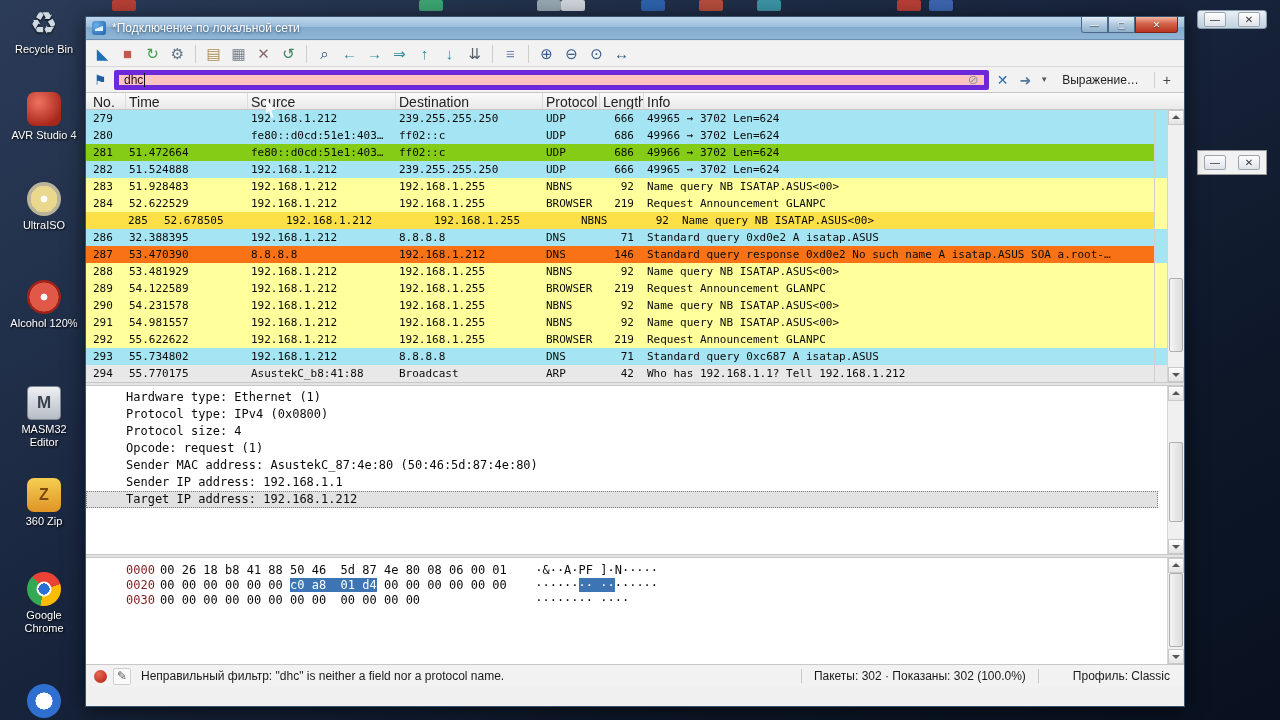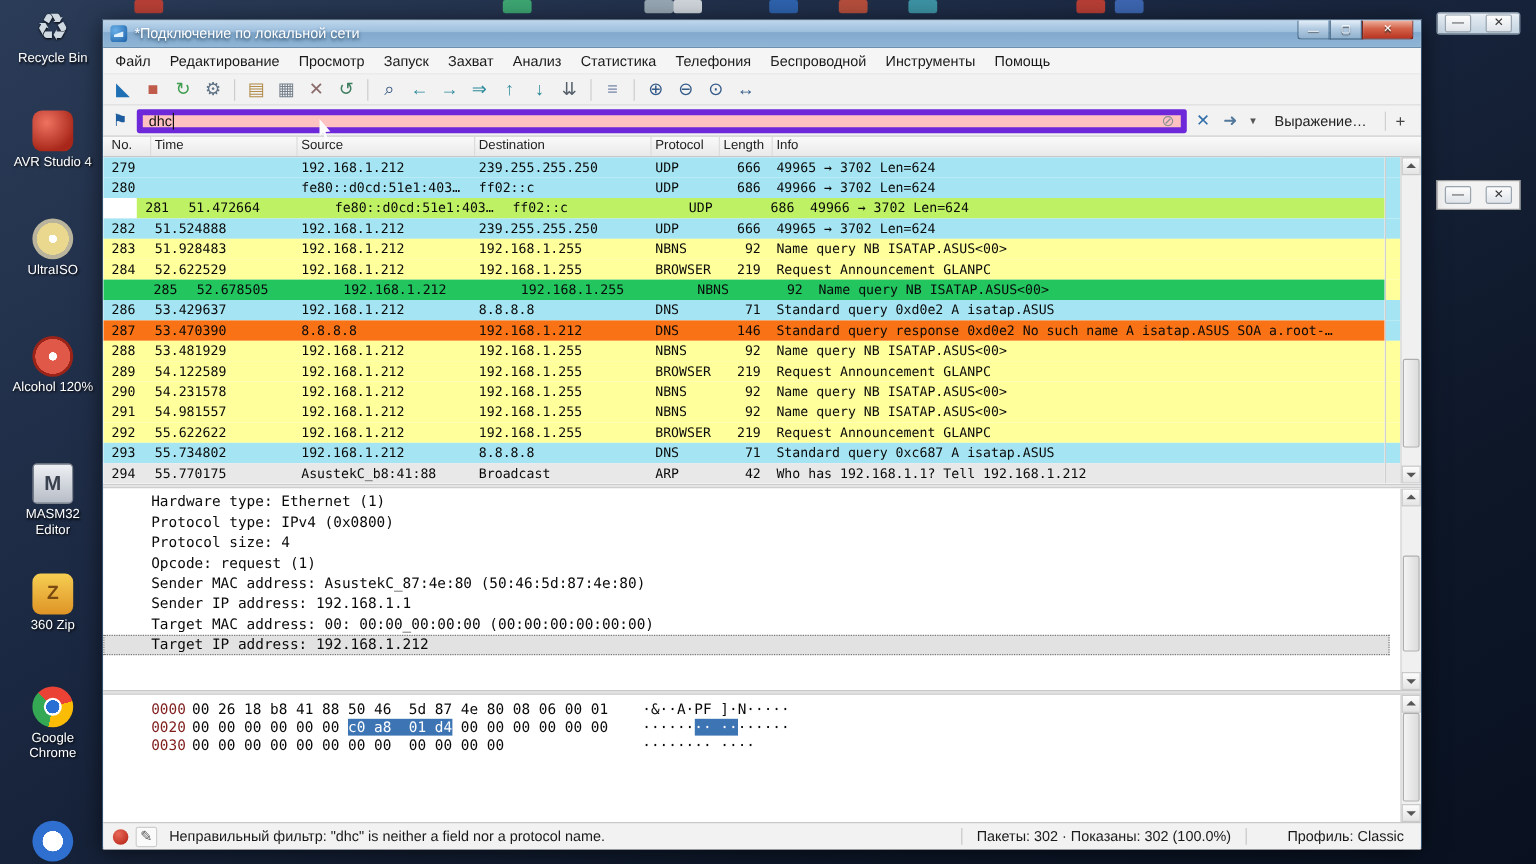--- a/index.html
+++ b/index.html
@@ -56,21 +56,21 @@
 .caret{width:1px;height:14px;background:#111;margin-left:1px}
 .f-embed{margin-left:auto;color:#8a9298;font-size:13px}
 .fbtn{color:#2e6da8;font-size:14px;padding:0 3px}
 .fbtn.arrow{color:#53799c}
 .fbtn.small{font-size:8px;color:#555;padding:0 1px}
 .expr{color:#222;padding:0 8px;white-space:nowrap}
 .plusbtn{color:#444;font-size:14px;padding:0 8px;border-left:1px solid #d0d0d0;margin-left:2px}
 
 
 .listwrap{position:relative;flex:0 0 289px;background:#fff;overflow:hidden}
-.lheader{height:17px;display:flex;background:linear-gradient(#fafafa,#e9e9e9);border-bottom:1px solid #c6c6c6;font-size:11px;color:#222;padding-left:4px;padding-right:44px;overflow:hidden}
+.lheader{height:17px;display:flex;background:linear-gradient(#fafafa,#e9e9e9);border-bottom:1px solid #c6c6c6;font-size:14px;color:#222;padding-left:4px;padding-right:44px;overflow:hidden}
 .hcell{border-right:1px solid #dcdcdc;padding:1px 0 0 3px;white-space:nowrap;overflow:hidden;flex:0 0 auto}
 .rows{position:absolute;left:0;top:17px;right:30px;bottom:0;overflow:hidden}
 .prow{display:flex;height:17px;font-family:"DejaVu Sans Mono","Liberation Mono",monospace;font-size:11px;line-height:17px;padding-left:4px;white-space:nowrap;color:#0a0a0a}
 .cell{overflow:hidden;white-space:nowrap;padding-left:3px;flex:0 0 auto}
 .c-no{width:36px}.c-time{width:122px}.c-src{width:148px}.c-dst{width:147px}.c-proto{width:57px}
 .c-len{width:44px;text-align:right;padding-right:10px;padding-left:0}
 .c-info{flex:1 1 auto;width:auto;border-right:none}
 .lheader .c-len{text-align:left;padding-right:0;padding-left:3px}
 .minimap{position:absolute;top:17px;right:17px;width:13px;bottom:0;border-left:1px solid #cfcfcf;background:#fff}
 .mseg{height:17px}
@@ -179,33 +179,20 @@
   <div class="titlebar">
     <div class="app-icon"></div>
     <span class="title">*Подключение по локальной сети</span>
     <div class="win-controls" id="win-controls">
         <div class="wbtn minimize">—</div>
         <div class="wbtn maximize">▢</div>
         <div class="wbtn close">✕</div>
       </div>
   </div>
 
-  <div class="menubar" id="menubar">
-      <div class="menu-item">Файл</div>
-      <div class="menu-item">Редактирование</div>
-      <div class="menu-item">Просмотр</div>
-      <div class="menu-item">Запуск</div>
-      <div class="menu-item">Захват</div>
-      <div class="menu-item">Анализ</div>
-      <div class="menu-item">Статистика</div>
-      <div class="menu-item">Телефония</div>
-      <div class="menu-item">Беспроводной</div>
-      <div class="menu-item">Инструменты</div>
-      <div class="menu-item">Помощь</div>
-    </div>
 
   <div class="toolbar" id="toolbar">
       <div class="tool-btn">
         <div class="tool-icon" style="color: rgb(31, 111, 181);">◣</div>
       </div>
       <div class="tool-btn">
         <div class="tool-icon" style="color: rgb(192, 90, 74);">■</div>
       </div>
       <div class="tool-btn">
         <div class="tool-icon" style="color: rgb(63, 157, 79);">↻</div>
@@ -303,21 +290,21 @@
         </div>
         <div class="prow" style="background: rgb(165, 228, 242);">
           <div class="cell c-no">280</div>
           <div class="cell c-time"></div>
           <div class="cell c-src">fe80::d0cd:51e1:403…</div>
           <div class="cell c-dst">ff02::c</div>
           <div class="cell c-proto">UDP</div>
           <div class="cell c-len">686</div>
           <div class="cell c-info">49966 → 3702 Len=624</div>
         </div>
-        <div class="prow" style="background: #bef264; margin-left: 28px;">
+        <div class="prow" style="background: #84cc16;">
           <div class="cell c-no">281</div>
           <div class="cell c-time">51.472664</div>
           <div class="cell c-src">fe80::d0cd:51e1:403…</div>
           <div class="cell c-dst">ff02::c</div>
           <div class="cell c-proto">UDP</div>
           <div class="cell c-len">686</div>
           <div class="cell c-info">49966 → 3702 Len=624</div>
         </div>
         <div class="prow" style="background: rgb(165, 228, 242);">
           <div class="cell c-no">282</div>
@@ -339,32 +326,32 @@
         </div>
         <div class="prow" style="background: rgb(255, 255, 156);">
           <div class="cell c-no">284</div>
           <div class="cell c-time">52.622529</div>
           <div class="cell c-src">192.168.1.212</div>
           <div class="cell c-dst">192.168.1.255</div>
           <div class="cell c-proto">BROWSER</div>
           <div class="cell c-len">219</div>
           <div class="cell c-info">Request Announcement GLANPC</div>
         </div>
-        <div class="prow" style="background: #22c55e; padding-left: 39px;">
+        <div class="prow" style="background: #fde047; padding-left: 39px;">
           <div class="cell c-no">285</div>
           <div class="cell c-time">52.678505</div>
           <div class="cell c-src">192.168.1.212</div>
           <div class="cell c-dst">192.168.1.255</div>
           <div class="cell c-proto">NBNS</div>
           <div class="cell c-len">92</div>
           <div class="cell c-info">Name query NB ISATAP.ASUS&lt;00&gt;</div>
         </div>
         <div class="prow" style="background: rgb(165, 228, 242);">
           <div class="cell c-no">286</div>
-          <div class="cell c-time">53.429637</div>
+          <div class="cell c-time">32.388395</div>
           <div class="cell c-src">192.168.1.212</div>
           <div class="cell c-dst">8.8.8.8</div>
           <div class="cell c-proto">DNS</div>
           <div class="cell c-len">71</div>
           <div class="cell c-info">Standard query 0xd0e2 A isatap.ASUS</div>
         </div>
         <div class="prow" style="background: #f97316;">
           <div class="cell c-no">287</div>
           <div class="cell c-time">53.470390</div>
           <div class="cell c-src">8.8.8.8</div>
@@ -465,21 +452,20 @@
   <div class="splitter"></div>
 
   <div class="details">
     <div id="details">
         <div class="dline">Hardware type: Ethernet (1)</div>
         <div class="dline">Protocol type: IPv4 (0x0800)</div>
         <div class="dline">Protocol size: 4</div>
         <div class="dline">Opcode: request (1)</div>
         <div class="dline">Sender MAC address: AsustekC_87:4e:80 (50:46:5d:87:4e:80)</div>
         <div class="dline">Sender IP address: 192.168.1.1</div>
-        <div class="dline">Target MAC address: 00: 00:00_00:00:00 (00:00:00:00:00:00)</div>
         <div class="dline sel">Target IP address: 192.168.1.212</div>
       </div>
     <div class="sbar sbar-det">
       <div class="sb-up"></div>
       <div class="sb-thumb" style="top:56px;height:80px"></div>
       <div class="sb-down"></div>
     </div>
   </div>
 
   <div class="splitter"></div>

